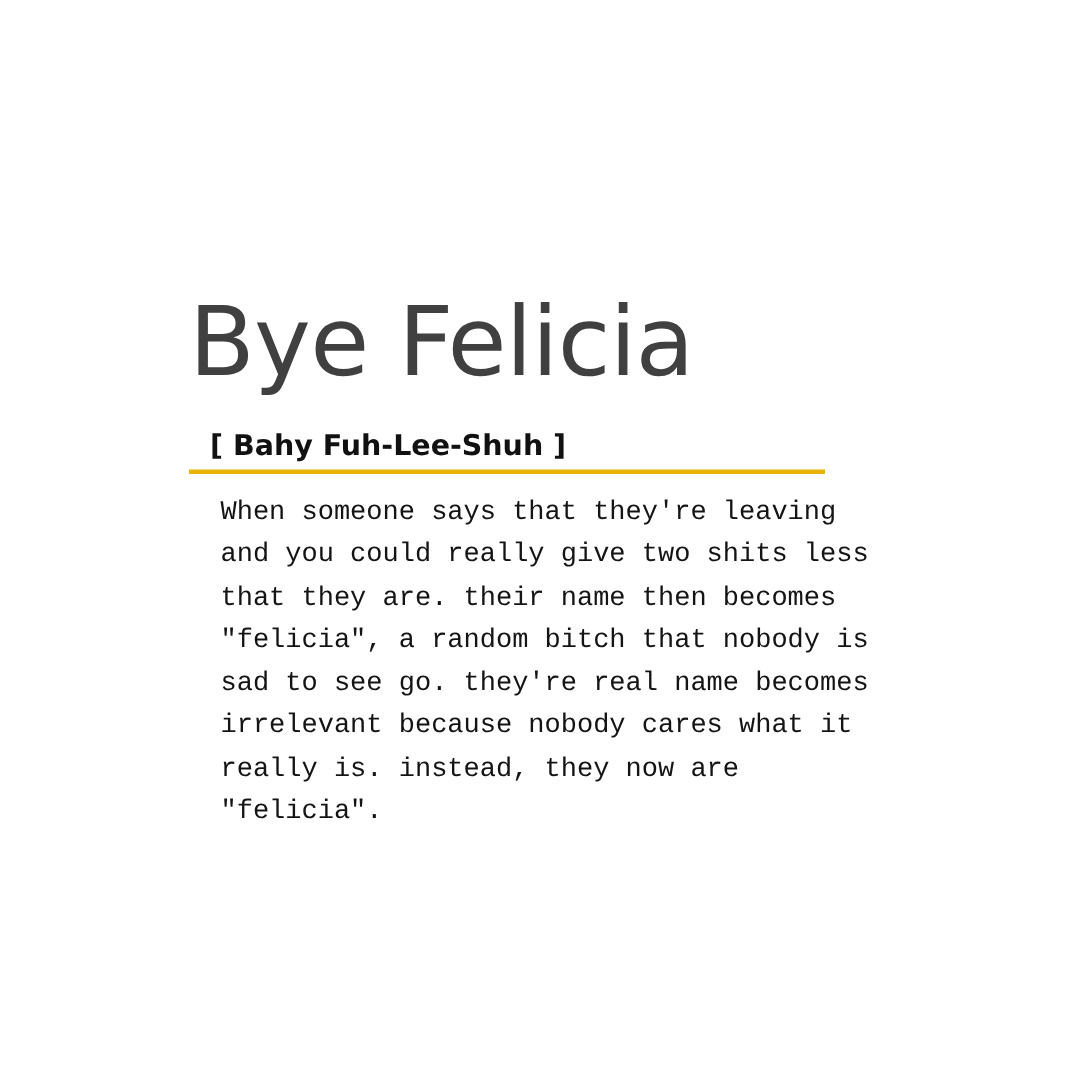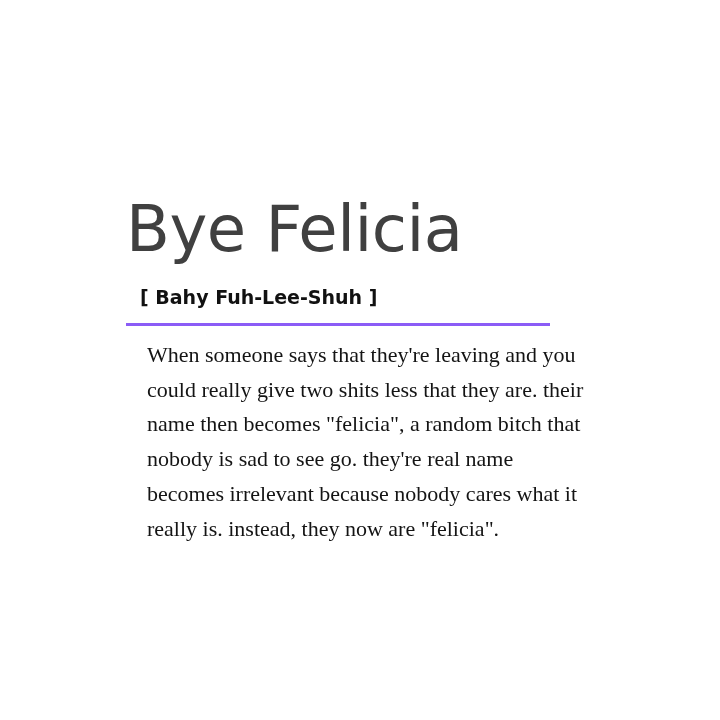--- a/index.html
+++ b/index.html
@@ -31,40 +31,40 @@
     font-weight: 400;
     font-size: 64px;
     line-height: 1.05;
     letter-spacing: -0.5px;
     color: #404040;
     margin: 0 0 22px 0;
     white-space: nowrap;
   }
   .pron-wrap {
     padding-left: 14px;
-    border-bottom: 3px solid #8b5cf6;
+    border-bottom: 3px solid #eab308;
     width: 424px;
     box-sizing: border-box;
-    padding-bottom: 13px;
+    padding-bottom: 3px;
   }
   .pronunciation {
     font-family: "DejaVu Sans", sans-serif;
     font-weight: 700;
     font-size: 19px;
     line-height: 1.3;
     color: #111111;
     margin: 0;
     white-space: nowrap;
   }
   .definition {
     margin: 12px 0 0 0;
     padding-left: 21px;
     width: 440px;
-    font-family: Liberation Serif, serif;
-    font-size: 22px;
+    font-family: Liberation Mono, monospace;
+    font-size: 18px;
     line-height: 1.58;
     color: #141414;
     text-align: left;
   }
 </style>
 </head>
 <body>
 
 <div class="page">
   <article class="entry">

